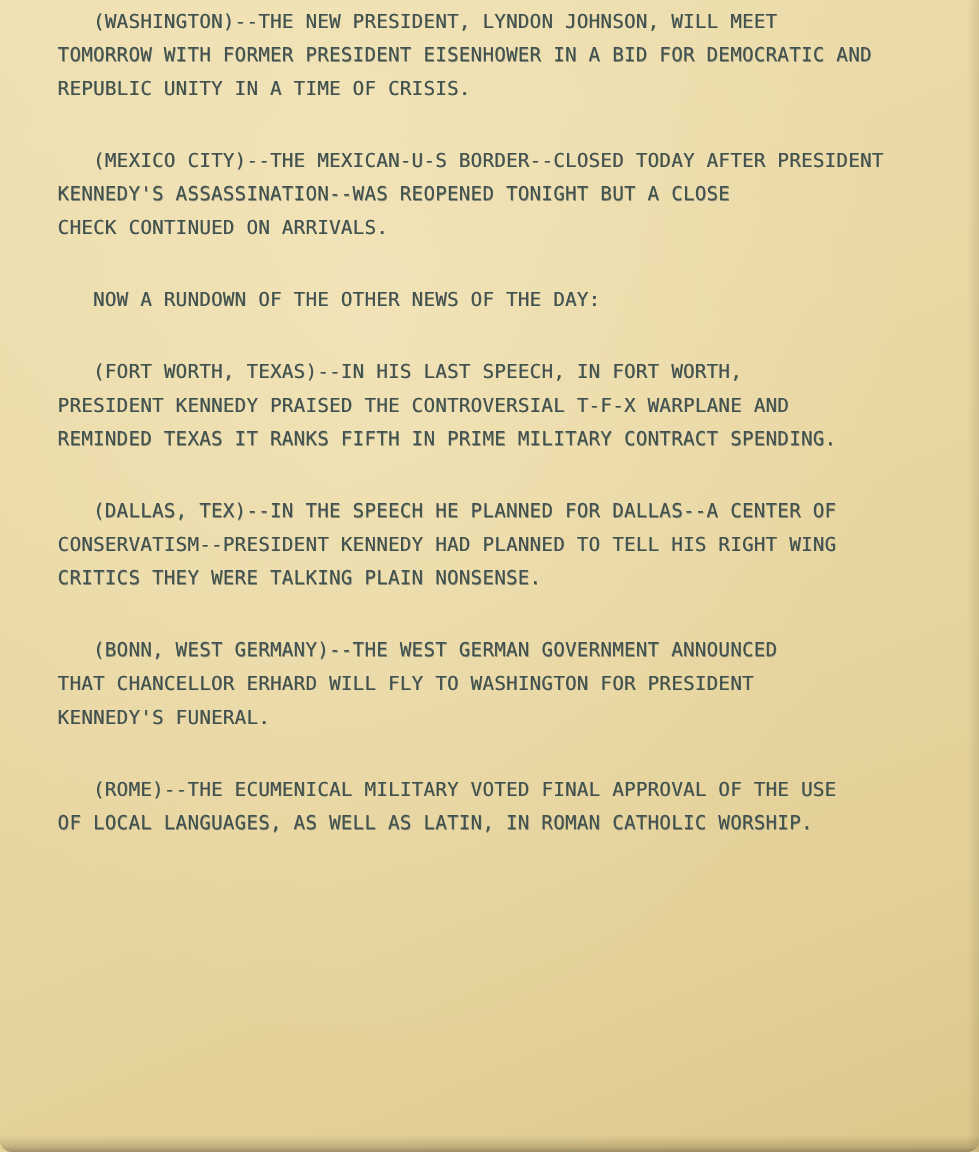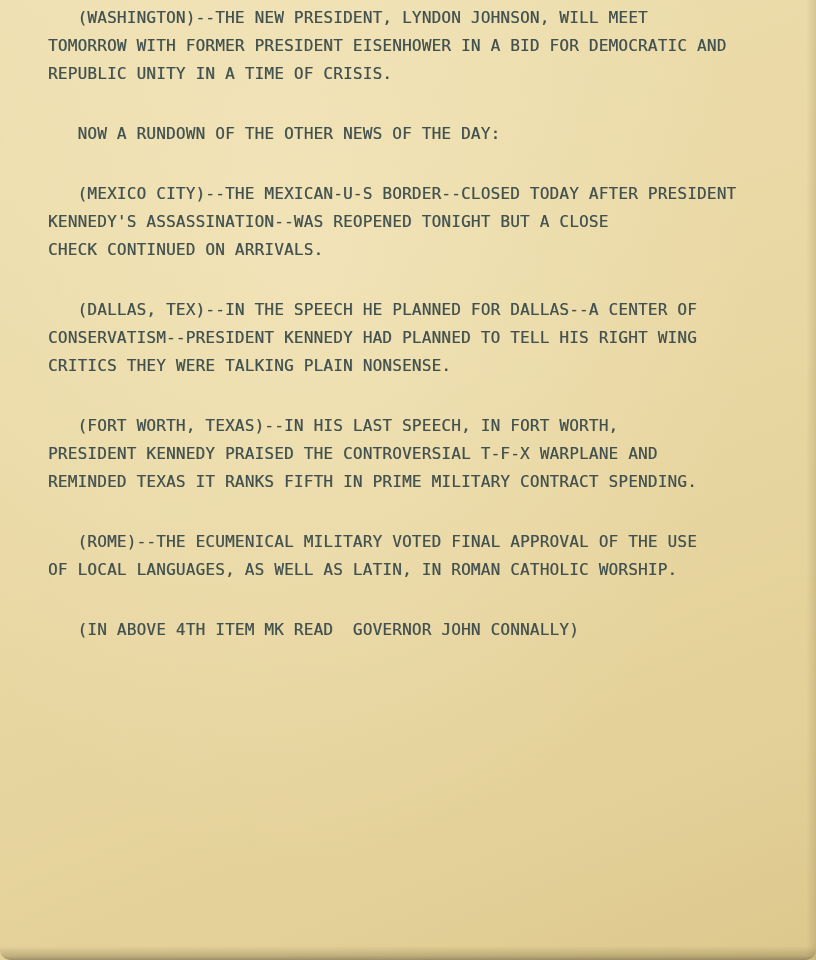--- a/index.html
+++ b/index.html
@@ -54,37 +54,39 @@
 </style>
 </head>
 <body>
 
 <div class="paper">
 
   <div class="para">   (WASHINGTON)--THE NEW PRESIDENT, LYNDON JOHNSON, WILL MEET
 TOMORROW WITH FORMER PRESIDENT EISENHOWER IN A BID FOR DEMOCRATIC AND
 REPUBLIC UNITY IN A TIME OF CRISIS.</div>
 
-  <div class="para">   NOW A RUNDOWN OF THE OTHER NEWS OF THE DAY:</div>
-
   <div class="para">   (MEXICO CITY)--THE MEXICAN-U-S BORDER--CLOSED TODAY AFTER PRESIDENT
 KENNEDY'S ASSASSINATION--WAS REOPENED TONIGHT BUT A CLOSE
 CHECK CONTINUED ON ARRIVALS.</div>
+
+  <div class="para">   NOW A RUNDOWN OF THE OTHER NEWS OF THE DAY:</div>
+
+  <div class="para">   (FORT WORTH, TEXAS)--IN HIS LAST SPEECH, IN FORT WORTH,
+PRESIDENT KENNEDY PRAISED THE CONTROVERSIAL T-F-X WARPLANE AND
+REMINDED TEXAS IT RANKS FIFTH IN PRIME MILITARY CONTRACT SPENDING.</div>
 
   <div class="para">   (DALLAS, TEX)--IN THE SPEECH HE PLANNED FOR DALLAS--A CENTER OF
 CONSERVATISM--PRESIDENT KENNEDY HAD PLANNED TO TELL HIS RIGHT WING
 CRITICS THEY WERE TALKING PLAIN NONSENSE.</div>
 
-  <div class="para">   (FORT WORTH, TEXAS)--IN HIS LAST SPEECH, IN FORT WORTH,
-PRESIDENT KENNEDY PRAISED THE CONTROVERSIAL T-F-X WARPLANE AND
-REMINDED TEXAS IT RANKS FIFTH IN PRIME MILITARY CONTRACT SPENDING.</div>
-
+  <div class="para">   (BONN, WEST GERMANY)--THE WEST GERMAN GOVERNMENT ANNOUNCED
+THAT CHANCELLOR ERHARD WILL FLY TO WASHINGTON FOR PRESIDENT
+KENNEDY'S FUNERAL.</div>
 
 
   <div class="para">   (ROME)--THE ECUMENICAL MILITARY VOTED FINAL APPROVAL OF THE USE
 OF LOCAL LANGUAGES, AS WELL AS LATIN, IN ROMAN CATHOLIC WORSHIP.</div>
 
-  <div class="para tight">   (IN ABOVE 4TH ITEM MK READ  GOVERNOR JOHN CONNALLY)</div>
 
 
   <div class="right-edge"></div>
   <div class="bottom-edge"></div>
 </div>
 
 </body></html>

